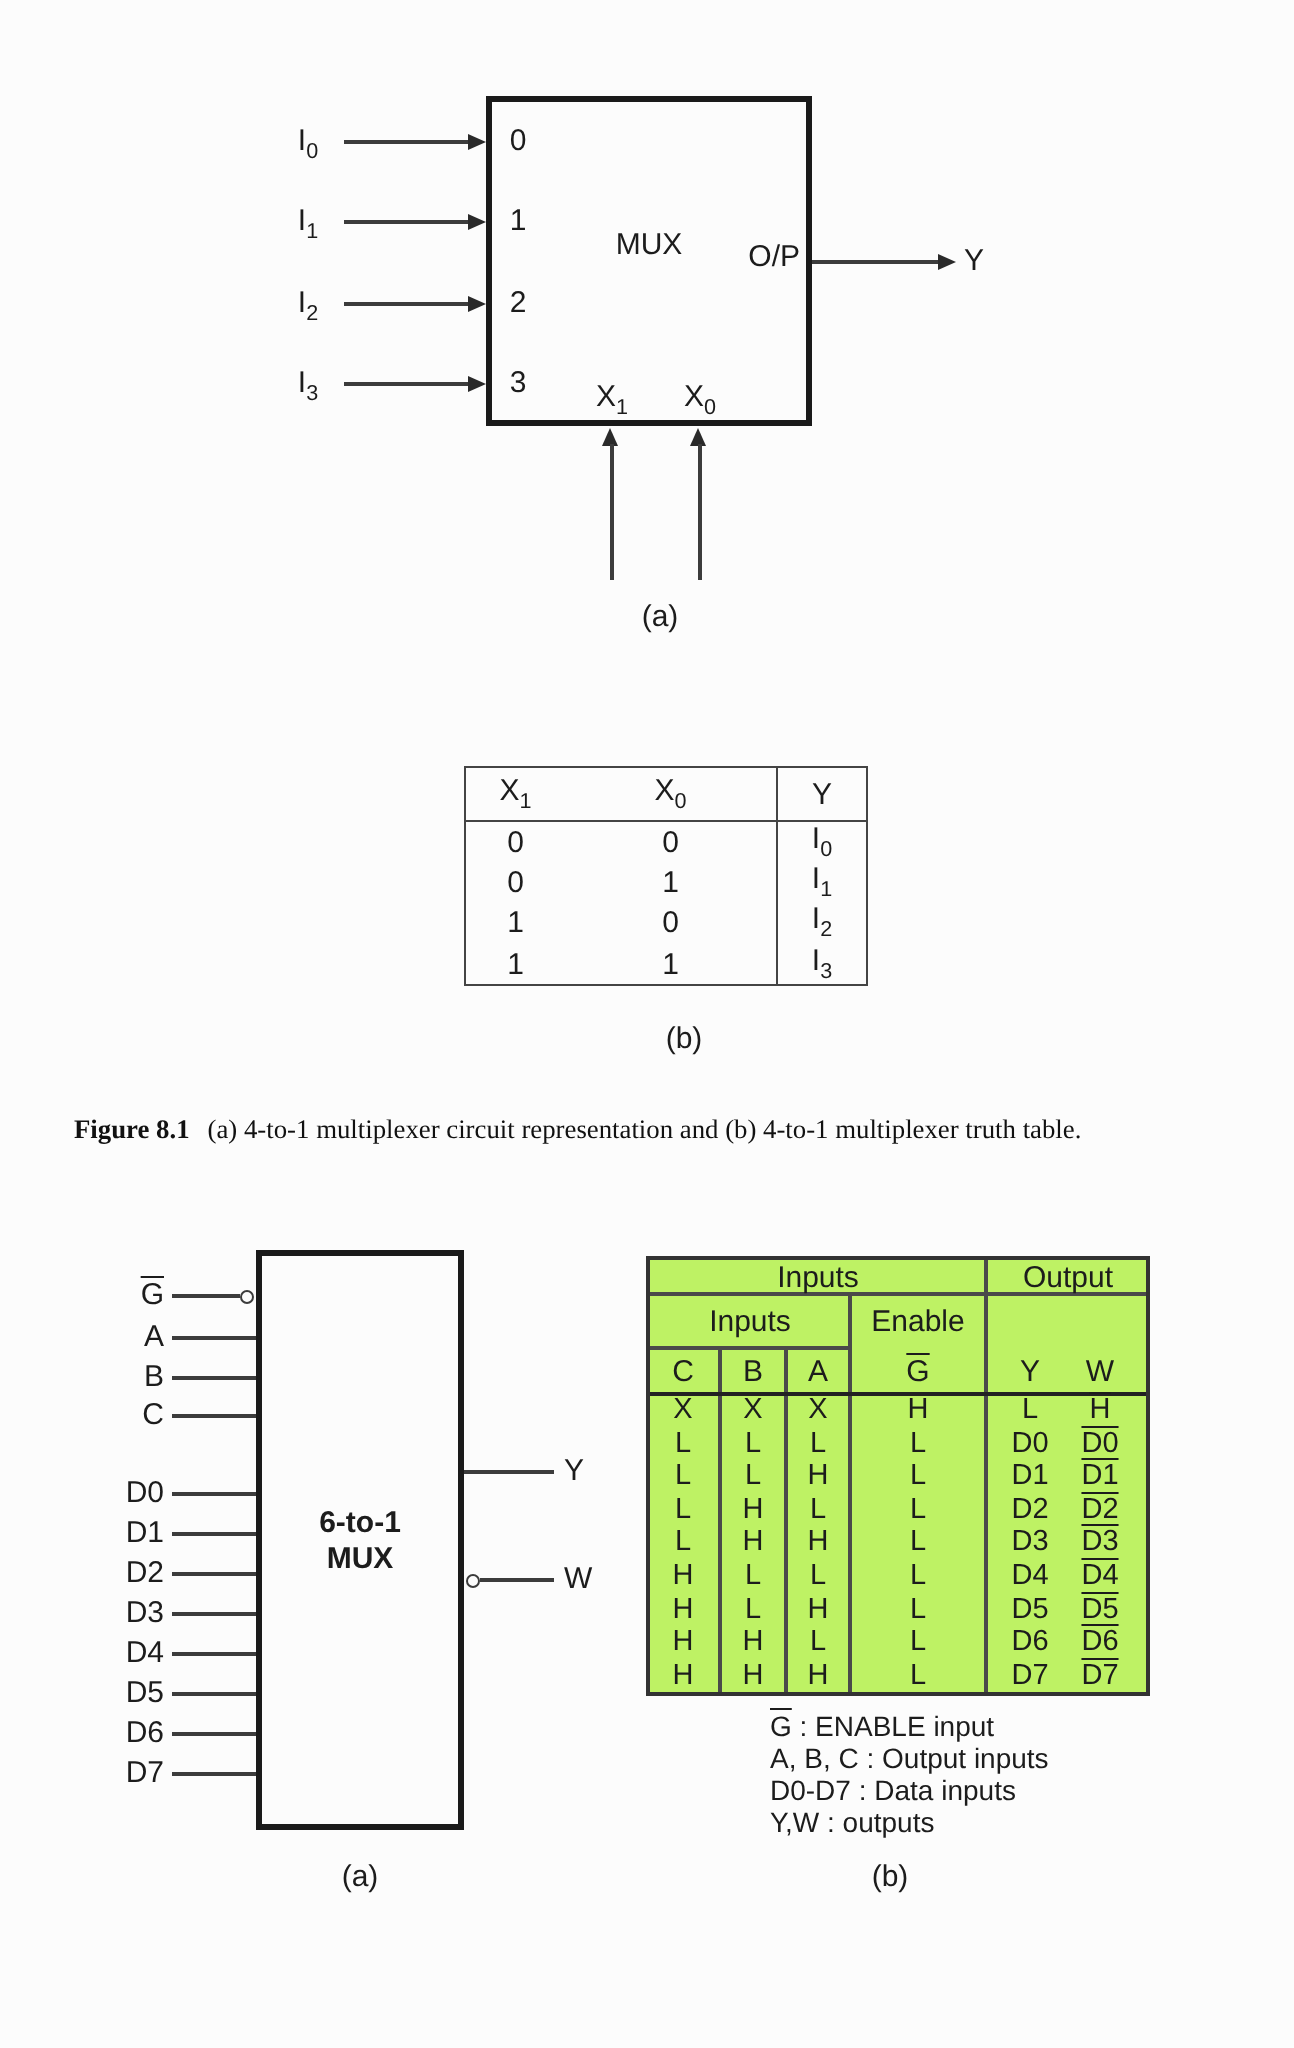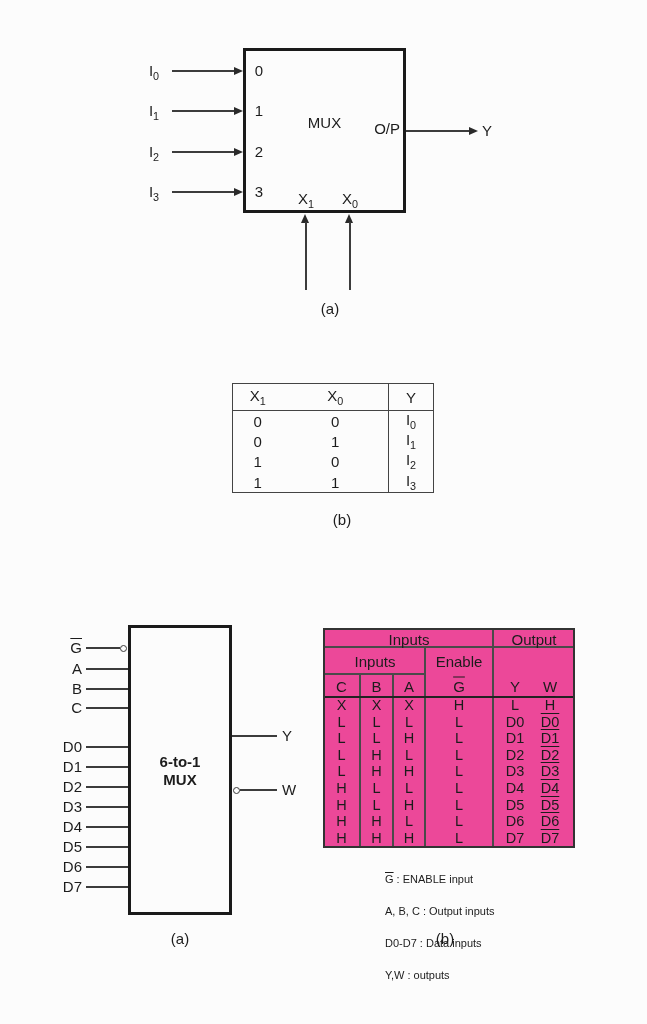--- a/index.html
+++ b/index.html
@@ -25,29 +25,29 @@
   .bubble { position:absolute; width:7px; height:7px; border:1.6px solid #3c3c3c;
     border-radius:50%; background:#fcfcfc; }
   
   .t1 { position:absolute; border-collapse:collapse; table-layout:fixed;
     width:201px; height:110px; border:1.6px solid #444;
     font-size:15px; text-align:center; }
   .t1 th { font-weight:normal; height:27px; border-bottom:1.6px solid #444; }
   .t1 td { height:20.5px; line-height:1; }
   .t1 th:nth-child(2), .t1 td:nth-child(2) { border-right:1.6px solid #444; }
   
-  .t2 { position:absolute; width:252px; height:220px; border:2px solid #333; background:#ec4899; }
+  .t2 { position:absolute; width:252px; height:220px; border:2px solid #333; background:#bef264; }
   .t2-vline { position:absolute; width:1.5px; background:#4a4a4a; }
   .t2-hline { position:absolute; height:1.5px; background:#4a4a4a; }
   .t2-heavy { position:absolute; height:2.5px; background:#222; }
   .t2-cell { position:absolute; transform:translate(-50%,-50%); white-space:nowrap; }
   .t2-head { font-size:15px; }
   .t2-data { font-size:14.5px; }
   .legend-box { position:absolute; }
-  .legend-line { font-size:11px; line-height:16px; white-space:nowrap;margin-top:16px; }
+  .legend-line { font-size:14px; line-height:16px; white-space:nowrap; }
   .fig-caption { position:absolute; left:37px;
     font-family:"Liberation Serif", serif; font-size:13.4px; color:#111; white-space:nowrap; }
   .fig-caption b { font-weight:bold; margin-right:9px; }
   .ctr { transform:translateX(-50%); }
 </style>
 </head>
 <body>
 
 <div class="page">
 
@@ -121,20 +121,23 @@
         <tr>
           <td><span>1</span></td>
           <td><span>1</span></td>
           <td><span>I<sub>3</sub></span></td>
         </tr>
       </tbody>
   </table>
 
   <div class="lbl sublabel ctr" style="left:342px;top:511px">(b)</div>
 
+  <div class="fig-caption" style="top:557px">
+    <b>Figure 8.1</b><span>(a) 4-to-1 multiplexer circuit representation and (b) 4-to-1 multiplexer truth table.</span>
+  </div>
 
   <div class="mux-box" style="left:128px;top:625px;width:104px;height:290px"></div>
 
   <div class="lbl" style="left:128px;top:753px;width:104px;text-align:center;font-weight:bold">
     <div>6-to-1</div>
     <div>MUX</div>
   </div>
 
   <div id="f2-dyn">
       <div class="lbl" style="left: 44px; top: 639px; width: 38px; text-align: right;"><span class="over">G</span></div>

